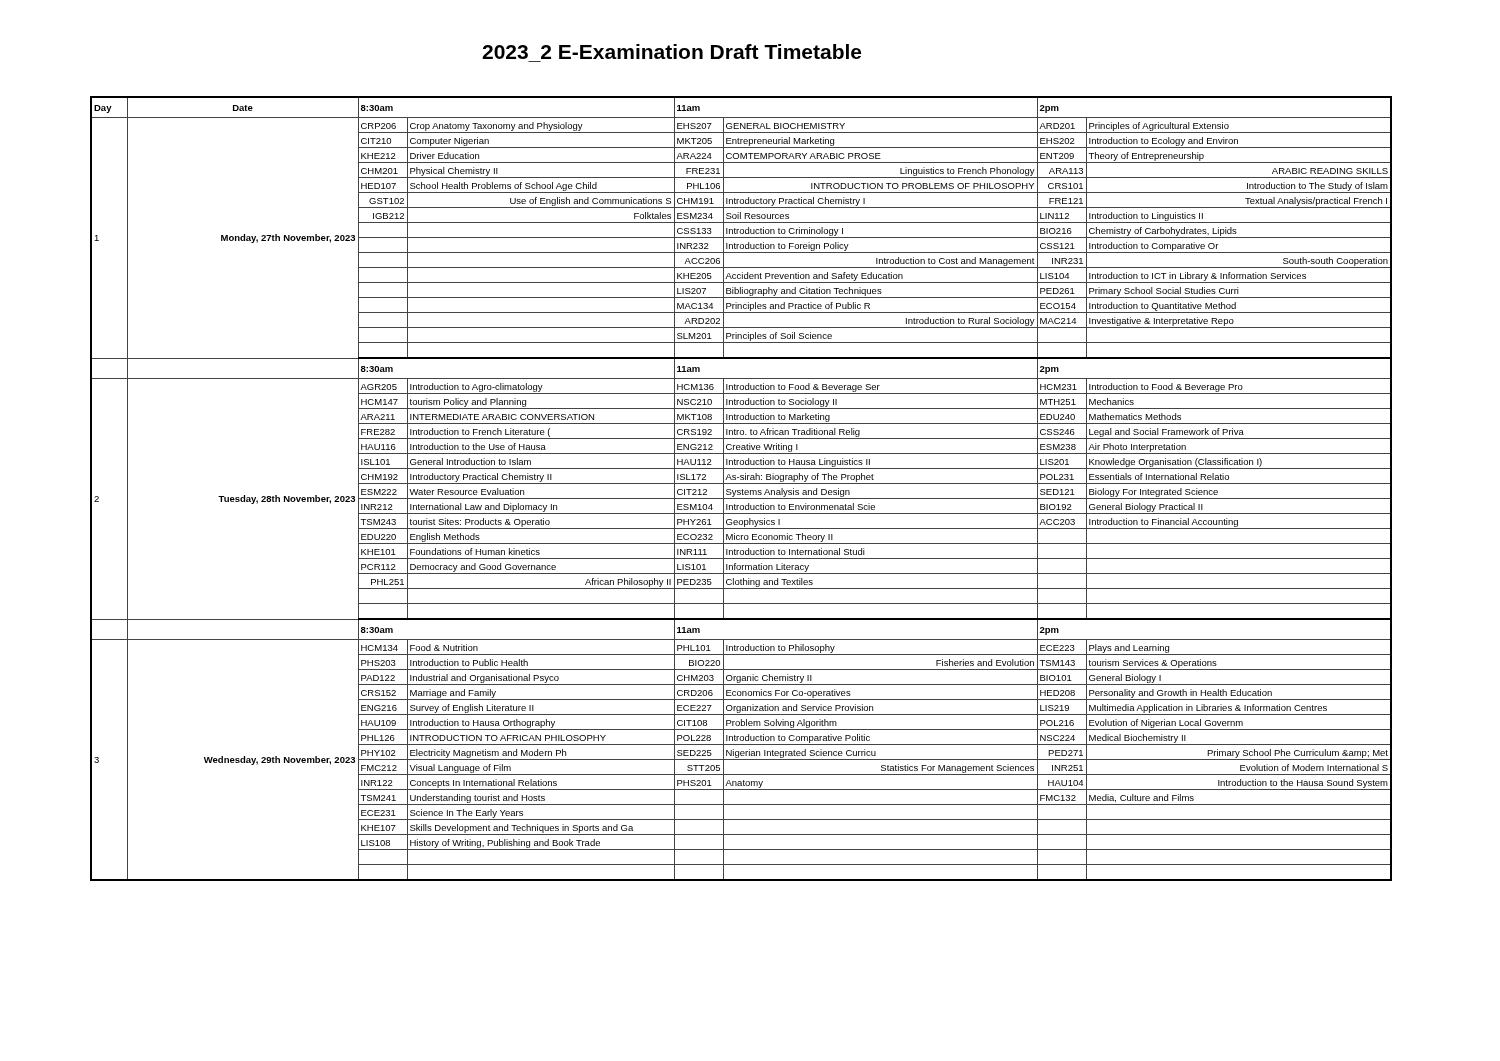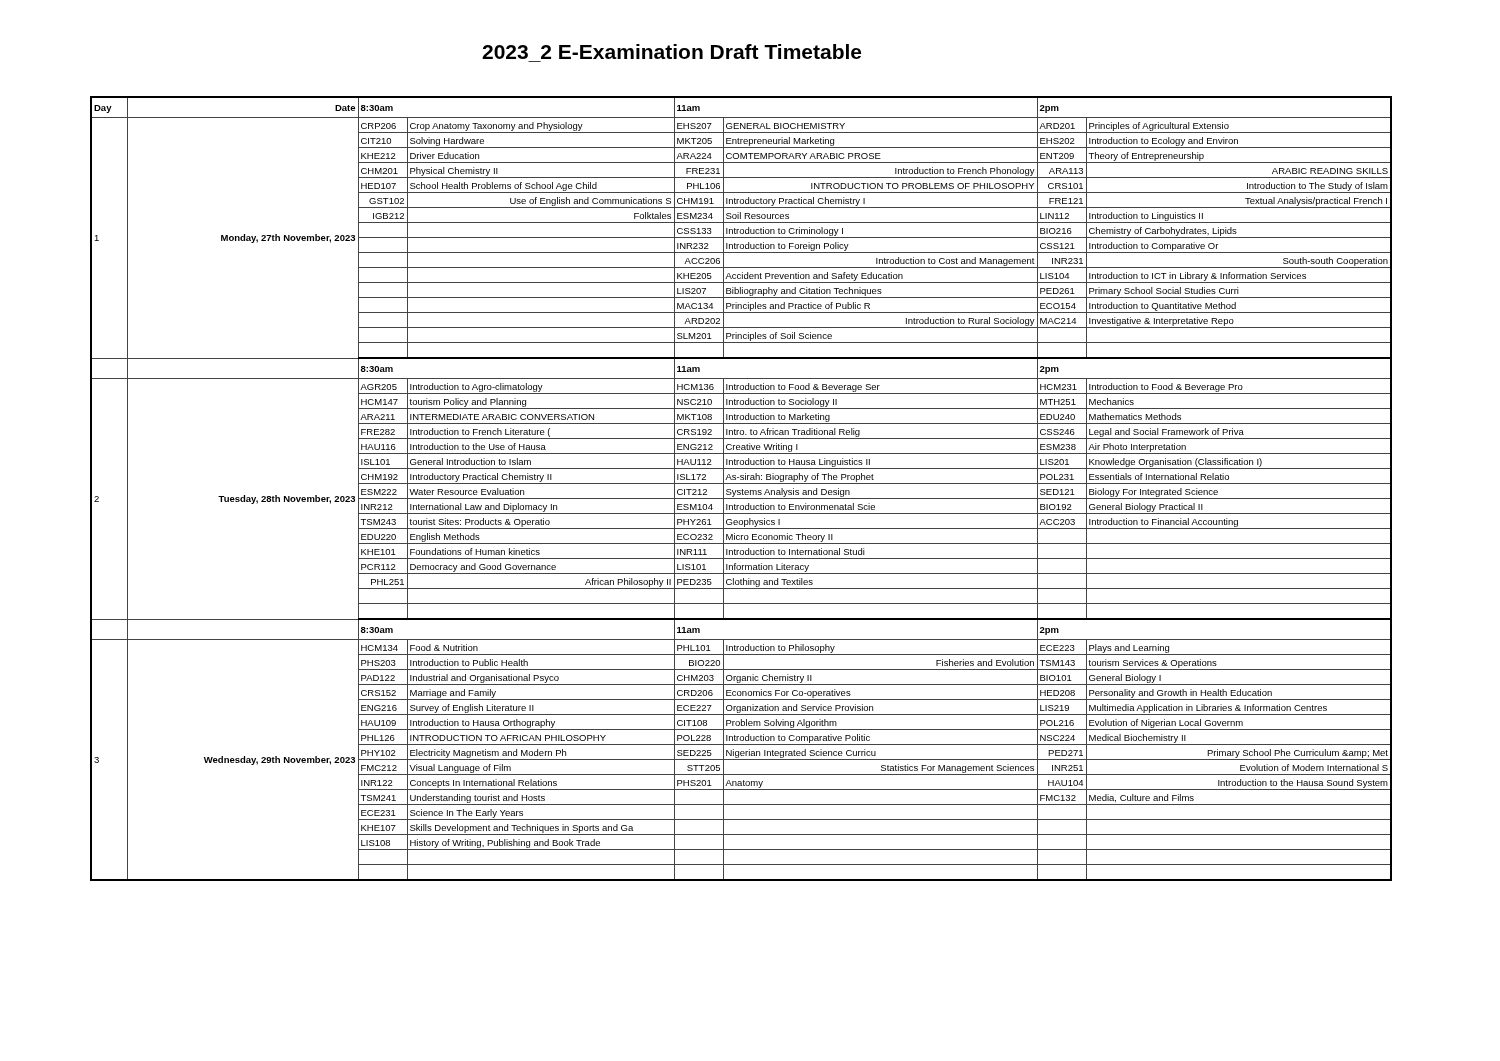--- a/index.html
+++ b/index.html
@@ -29,56 +29,56 @@
     <col class="c-code">
       <col class="c-title1">
     <col class="c-code">
       <col class="c-title2">
     <col class="c-code">
       <col class="c-title3">
   </colgroup>
   <tbody id="tt-body">
     <tr>
       <td class="hd day">Day</td>
-      <td class="hd date" style="text-align:right">Date</td>
+      <td class="hd date" style="text-align:center">Date</td>
       <td class="hd slot-start" colspan="2">8:30am</td>
       <td class="hd slot-start" colspan="2">11am</td>
       <td class="hd slot-start" colspan="2">2pm</td>
     </tr>
   <tr class="r">
         <td class="day" rowspan="16">1</td>
         <td class="date" rowspan="16">Monday, 27th November, 2023</td>
         <td class="slot-start">CRP206</td>
         <td class="">Crop Anatomy Taxonomy and Physiology</td>
         <td class="slot-start">EHS207</td>
         <td class="">GENERAL BIOCHEMISTRY</td>
         <td class="slot-start">ARD201</td>
         <td class="">Principles of Agricultural Extensio</td>
       </tr>
       <tr class="r">
         <td class="slot-start">CIT210</td>
-        <td class="">Solving Hardware</td>
+        <td class="">Computer Nigerian</td>
         <td class="slot-start">MKT205</td>
         <td class="">Entrepreneurial Marketing</td>
         <td class="slot-start">EHS202</td>
         <td class="">Introduction to Ecology and Environ</td>
       </tr>
       <tr class="r">
         <td class="slot-start">KHE212</td>
         <td class="">Driver Education</td>
         <td class="slot-start">ARA224</td>
         <td class="">COMTEMPORARY ARABIC PROSE</td>
         <td class="slot-start">ENT209</td>
         <td class="">Theory of Entrepreneurship</td>
       </tr>
       <tr class="r">
         <td class="slot-start">CHM201</td>
         <td class="">Physical Chemistry II</td>
         <td class="slot-start big">FRE231</td>
-        <td class="big">Introduction to French Phonology</td>
+        <td class="big">Linguistics to French Phonology</td>
         <td class="slot-start big">ARA113</td>
         <td class="big">ARABIC READING SKILLS</td>
       </tr>
       <tr class="r">
         <td class="slot-start">HED107</td>
         <td class="">School Health Problems of School Age Child</td>
         <td class="slot-start big">PHL106</td>
         <td class="big">INTRODUCTION TO PROBLEMS OF PHILOSOPHY</td>
         <td class="slot-start big">CRS101</td>
         <td class="big">Introduction to The Study of Islam</td>

